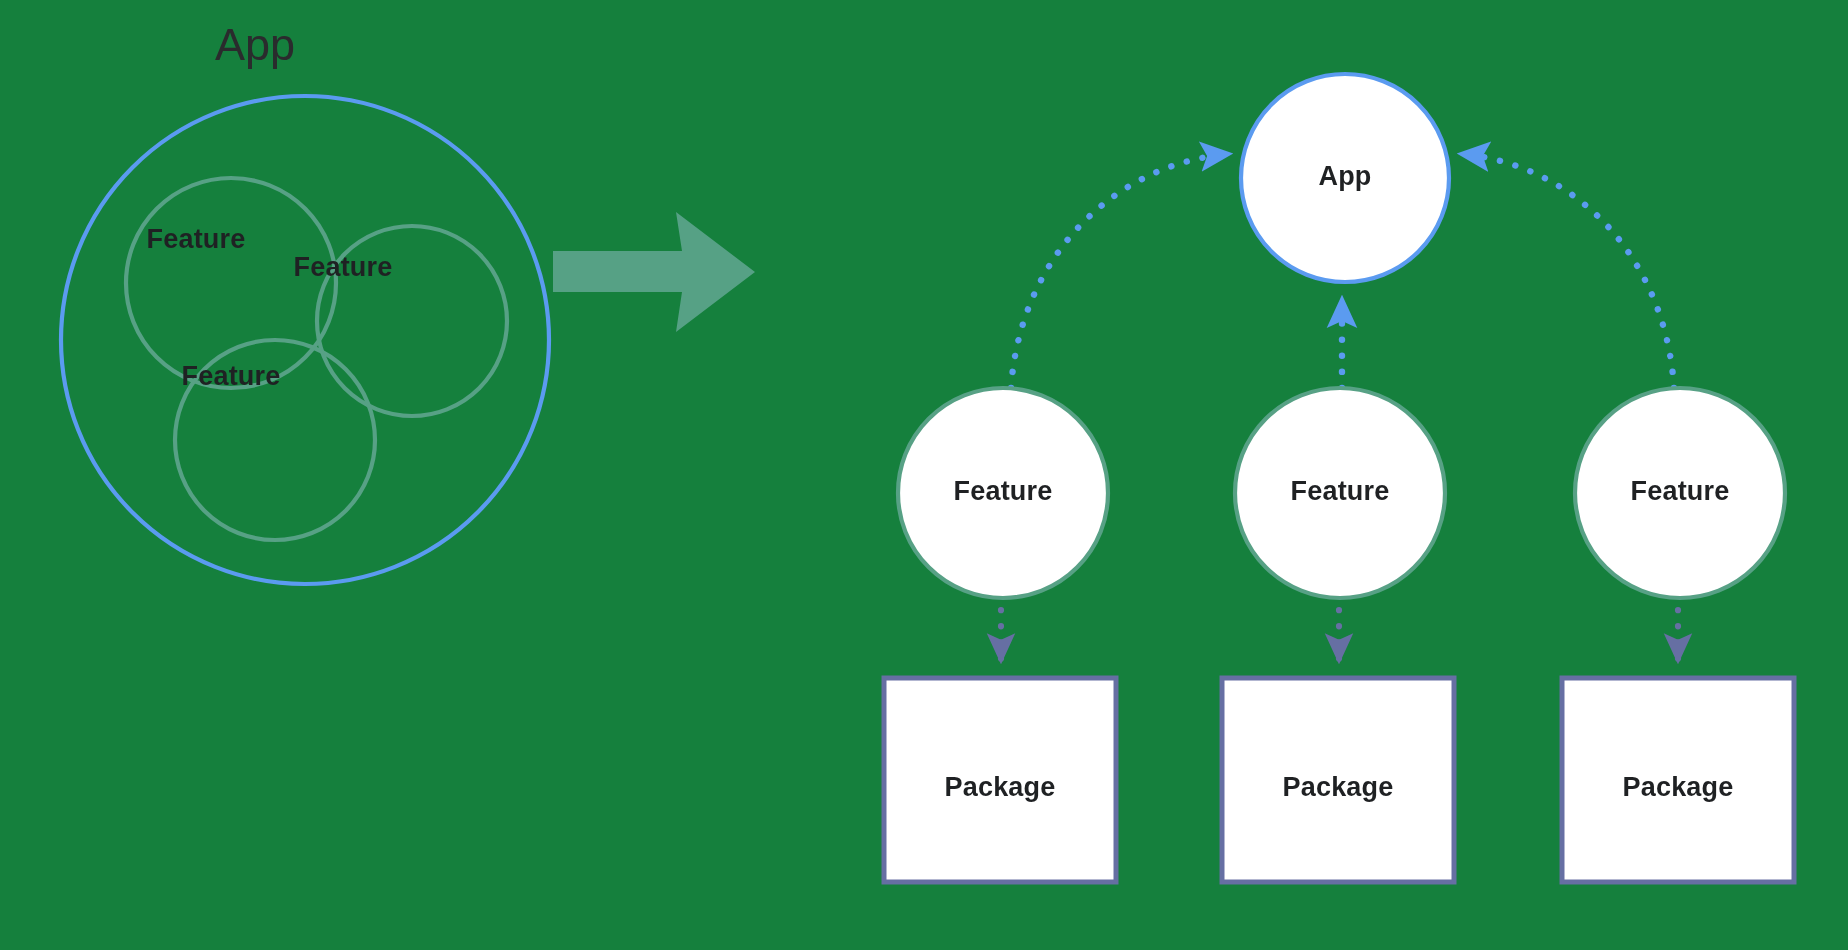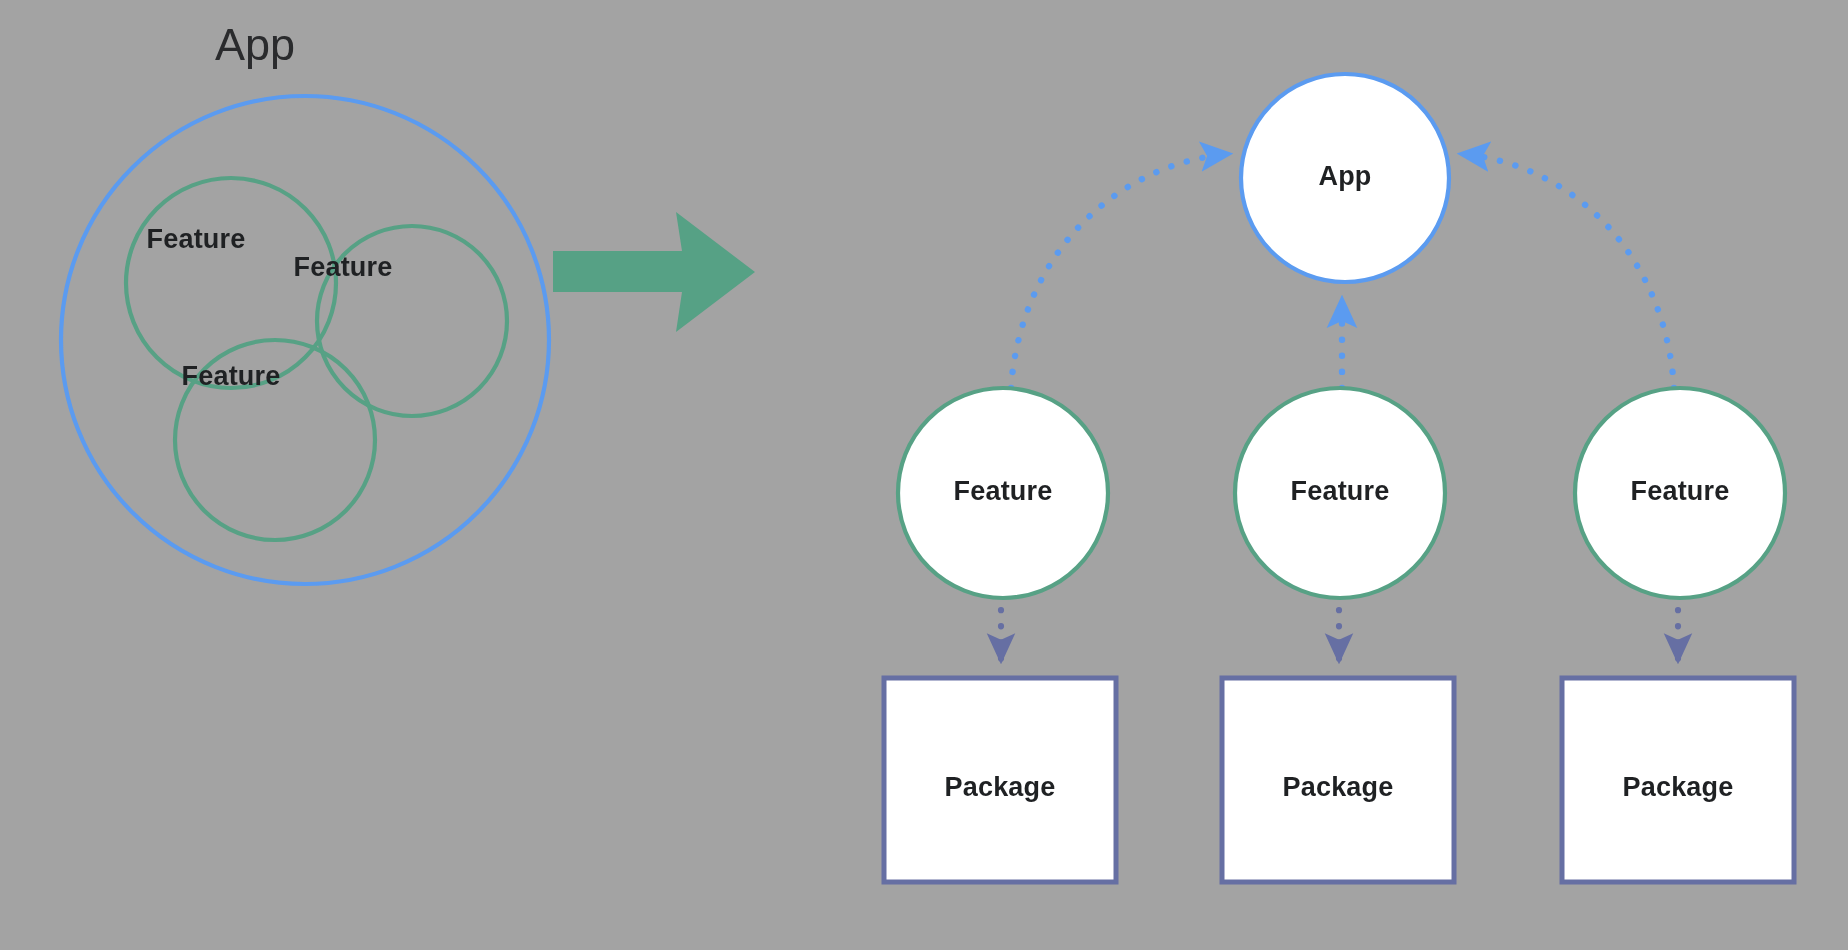--- a/index.html
+++ b/index.html
@@ -11,21 +11,21 @@
   body {
     width: 1848px;
     height: 950px;
     font-family: "Liberation Sans", "DejaVu Sans", sans-serif;
     overflow: hidden;
   }
   #canvas {
     position: relative;
     width: 1848px;
     height: 950px;
-    background: #a3a3a3;
+    background: #15803d;
   }
   #diagram-svg {
     position: absolute;
     left: 0;
     top: 0;
     width: 1848px;
     height: 950px;
   }
   .node-label {
     font-family: "Liberation Sans", "DejaVu Sans", sans-serif;

